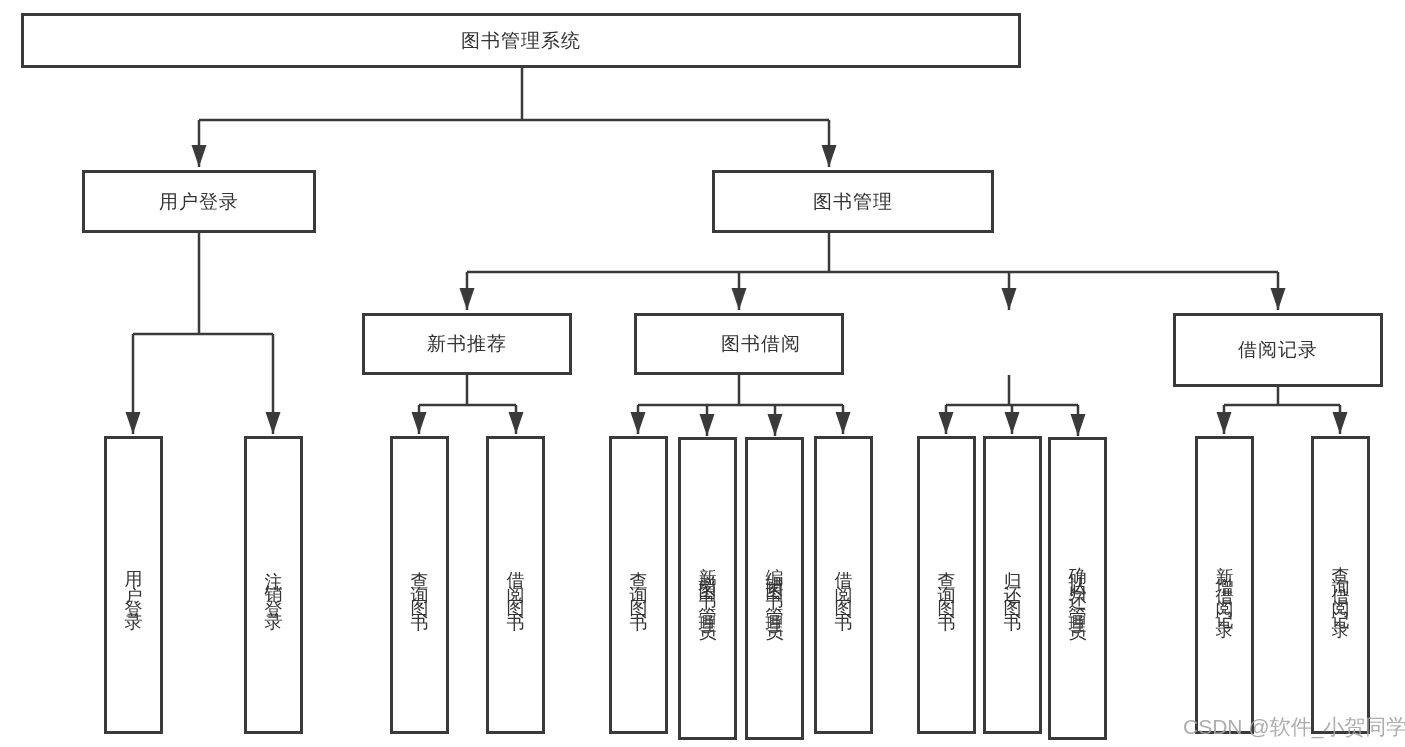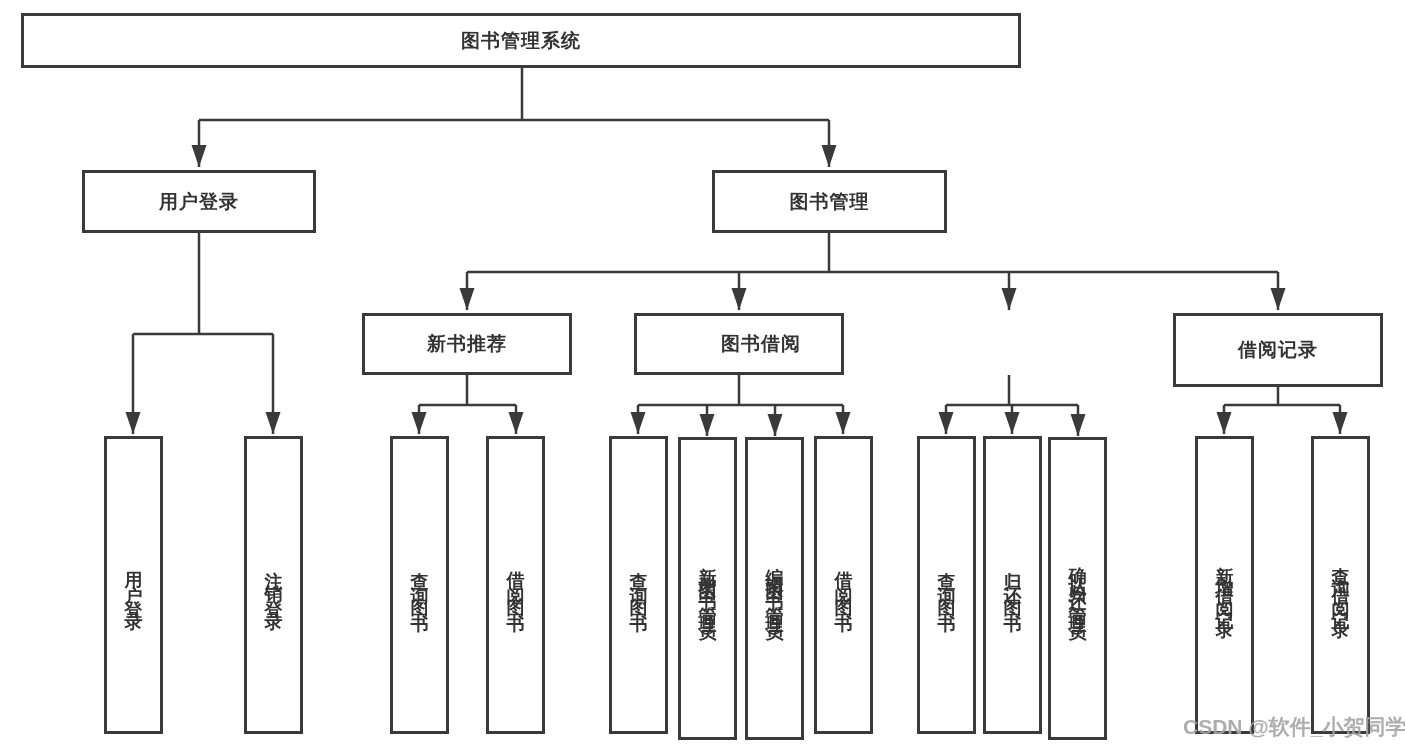--- a/index.html
+++ b/index.html
@@ -1,41 +1,41 @@
 <!DOCTYPE html>
 <html><head>
 <meta charset="utf-8">
 <style>
   html, body { margin: 0; padding: 0; background: #ffffff; }
   body {
     width: 1405px; height: 747px; position: relative; overflow: hidden;
     font-family: "Liberation Sans", "DejaVu Sans", sans-serif;
     color: #333333;
   }
-  #canvas { position: absolute; inset: 0; width: 1405px; height: 747px; font-weight: bold; }
+  #canvas { position: absolute; inset: 0; width: 1405px; height: 747px; }
   svg.connectors { position: absolute; left: 0; top: 0; z-index: 1; }
 
   .node {
     position: absolute; box-sizing: border-box; background: #ffffff;
     border: 3px solid #3a3a3a; z-index: 2;
     display: flex; align-items: center; justify-content: center;
   }
   .hbox { font-size: 19px; letter-spacing: 1px; }
   .vbox span {
     writing-mode: vertical-rl; text-orientation: mixed;
     font-size: 18px; line-height: 1;
   }
   .len4 span { letter-spacing: 14px; }
   .len6 span { letter-spacing: 11px; }
   .len9 span { letter-spacing: 8px; }
 
   
   .n-root { left: 21px;  top: 13px;  width: 1000px; height: 55px; }
   .n-2a   { left: 82px;  top: 170px; width: 234px;  height: 63px; }
-  .n-2b   { left: 712px; top: 170px; width: 235px;  height: 63px; }
+  .n-2b   { left: 712px; top: 170px; width: 282px;  height: 63px; }
   .n-3a   { left: 362px; top: 313px; width: 210px;  height: 62px; justify-content: center; }
   .n-3b   { left: 634px; top: 313px; width: 210px;  height: 62px; padding-left: 44px; }
   .n-3c   { left: 904px; top: 313px; width: 210px;  height: 62px; }
   .n-3d   { left: 1173px;top: 313px; width: 210px;  height: 74px; }
   .leaf   { top: 436px;  width: 59px; height: 298px; }
   .leaf.tall { top: 437px; height: 303px; }
   .l-a1 { left: 104px; }  .l-a2 { left: 244px; }
   .l-b1 { left: 390px; }  .l-b2 { left: 486px; }
   .l-c1 { left: 609px; }  .l-c2 { left: 678px; } .l-c3 { left: 745px; } .l-c4 { left: 814px; }
   .l-d1 { left: 917px; }  .l-d2 { left: 983px; } .l-d3 { left: 1048px; }

